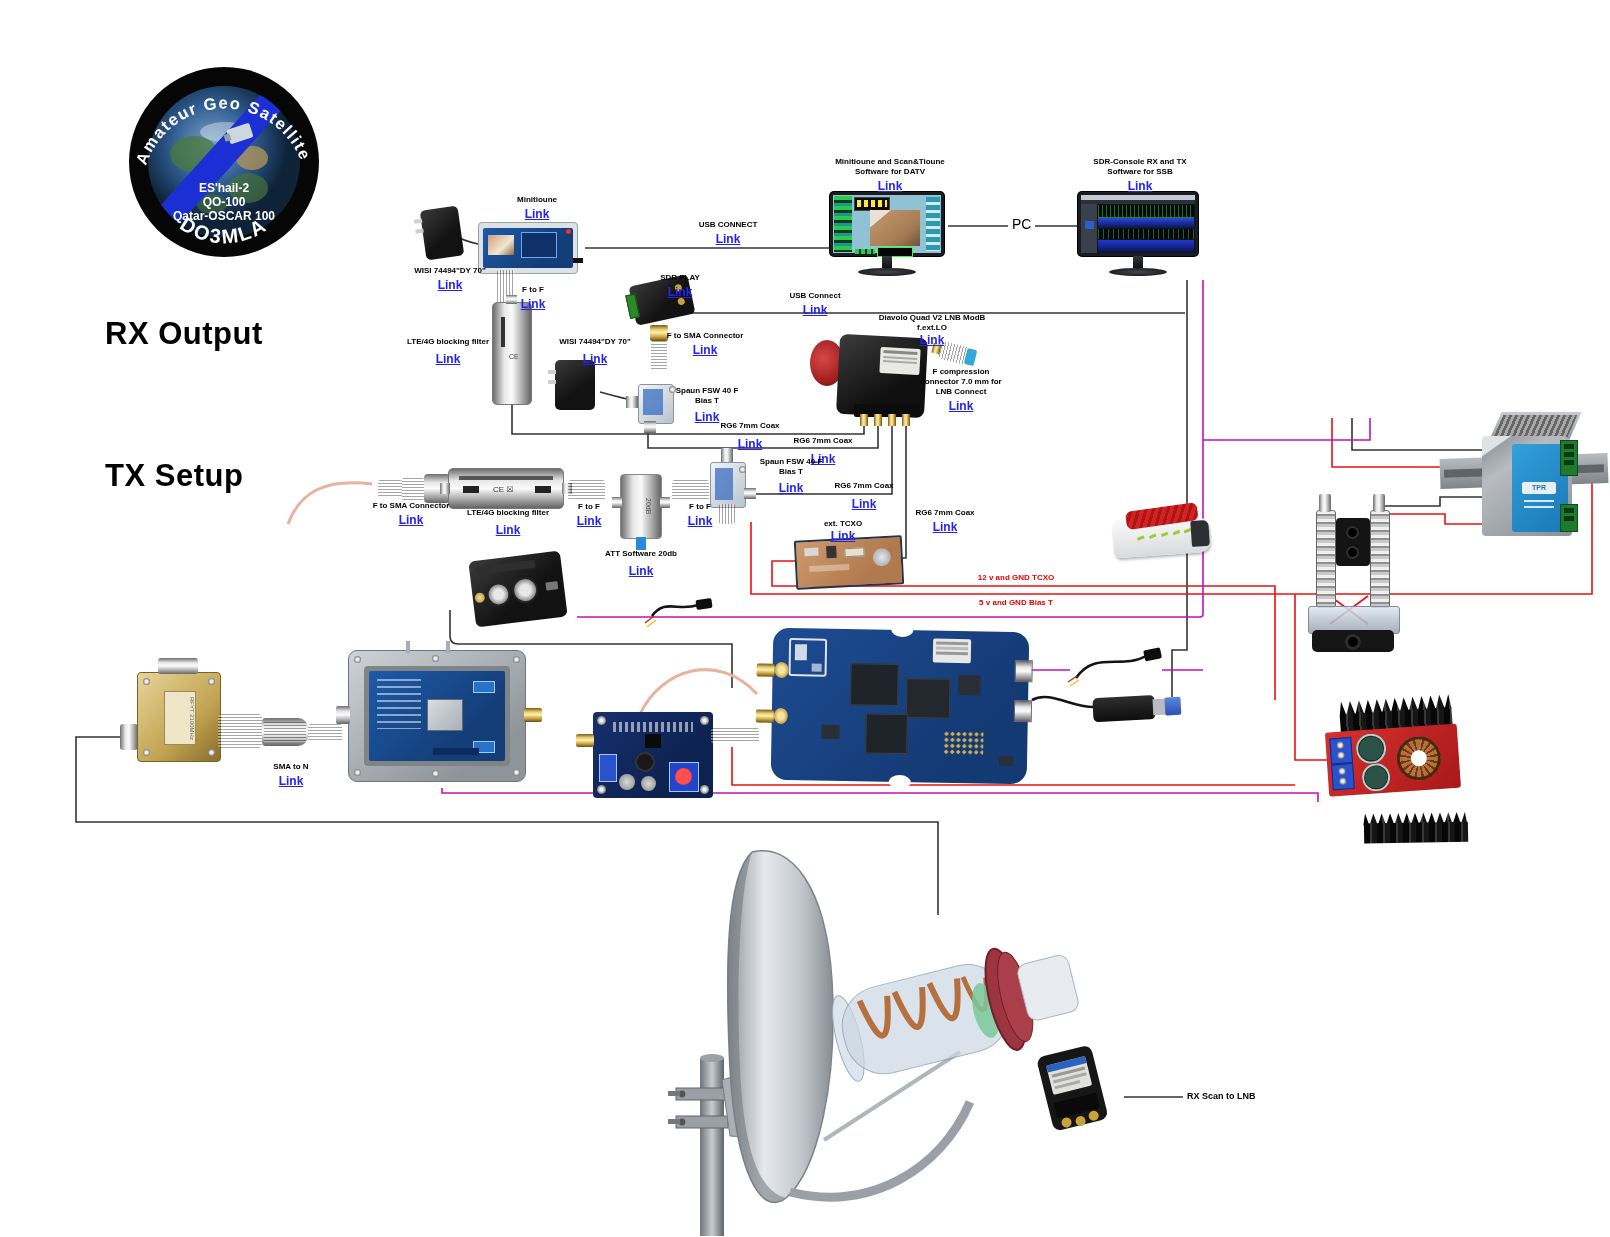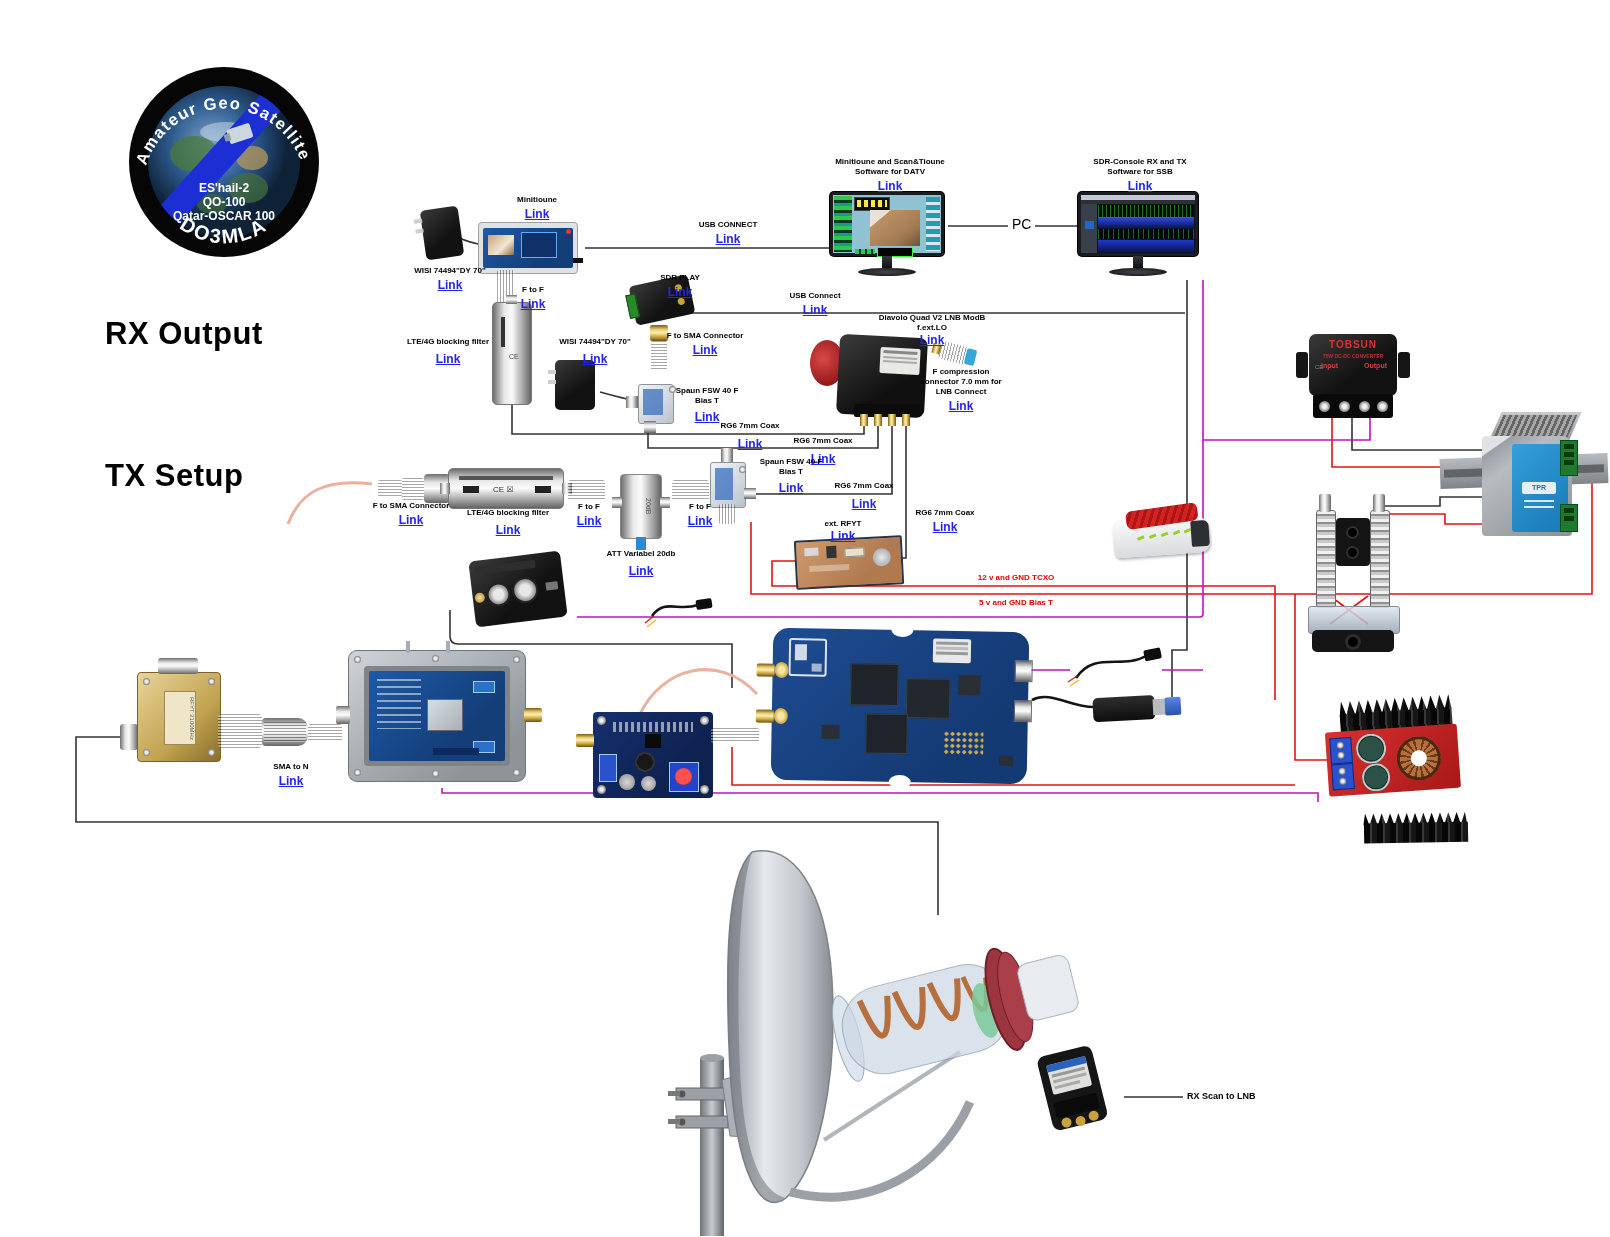--- a/index.html
+++ b/index.html
@@ -257,37 +257,20 @@
   </div>
 
   <div class="dev" style="left:795px;top:538px;width:104px;height:45px;transform:rotate(-3deg);background:linear-gradient(135deg,#cf9a6e,#b07a4e 70%);border:2px solid #2a3440;border-radius:2px">
     <div style="position:absolute;left:8px;top:6px;width:14px;height:8px;background:#d8d8d8"></div>
     <div style="position:absolute;left:30px;top:5px;width:10px;height:12px;background:#333"></div>
     <div style="position:absolute;left:48px;top:8px;width:18px;height:7px;background:#e8e0c8;border:1px solid #888"></div>
     <div style="position:absolute;right:10px;top:10px;width:18px;height:18px;border-radius:50%;background:radial-gradient(#e8e8e8,#9a9a9a)"></div>
     <div style="position:absolute;left:12px;top:24px;width:40px;height:6px;background:rgba(255,255,255,.35)"></div>
   </div>
 
-  <div class="dev" style="left:1305px;top:334px;width:96px;height:88px">
-    <div style="position:absolute;left:-9px;top:18px;width:12px;height:26px;background:#161616;border-radius:3px"></div>
-    <div style="position:absolute;right:-9px;top:18px;width:12px;height:26px;background:#161616;border-radius:3px"></div>
-    <div class="blackbox" style="position:absolute;left:4px;top:0;width:88px;height:62px;border-radius:7px">
-      <div style="position:absolute;left:0;right:0;top:5px;text-align:center;font-size:10px;font-weight:800;color:#e03030;letter-spacing:1px">TOBSUN</div>
-      <div style="position:absolute;left:0;right:0;top:19px;text-align:center;font-size:5px;font-weight:700;color:#c03030">75W DC-DC CONVERTER</div>
-      <div style="position:absolute;left:12px;top:28px;font-size:7px;font-weight:700;color:#d04040">Input</div>
-      <div style="position:absolute;right:10px;top:28px;font-size:7px;font-weight:700;color:#d04040">Output</div>
-      <div style="position:absolute;left:6px;top:30px;font-size:6px;color:#888">CE</div>
-    </div>
-    <div style="position:absolute;left:8px;top:60px;width:80px;height:24px;background:#0a0a0a;border-radius:3px">
-      <div class="screw" style="left:6px;top:7px;width:11px;height:11px"></div>
-      <div class="screw" style="left:26px;top:7px;width:11px;height:11px"></div>
-      <div class="screw" style="left:46px;top:7px;width:11px;height:11px"></div>
-      <div class="screw" style="left:64px;top:7px;width:11px;height:11px"></div>
-    </div>
-  </div>
 
   <div class="dev" style="left:1440px;top:412px;width:170px;height:125px">
     <div style="position:absolute;left:0;top:44px;width:168px;height:30px;background:linear-gradient(180deg,#b8bcc0,#7e8488);transform:rotate(-2deg)">
       <div style="position:absolute;left:4px;top:11px;right:4px;height:8px;background:#5e6468"></div>
     </div>
     <div style="position:absolute;left:55px;top:0;width:80px;height:30px;background:linear-gradient(180deg,#c8ccd0,#8e9498);transform:skewX(-24deg)">
       <div style="position:absolute;inset:3px;background:repeating-linear-gradient(90deg,#666 0 3px,#a8a8a8 3px 6px)"></div>
     </div>
     <div style="position:absolute;left:42px;top:24px;width:90px;height:100px;background:linear-gradient(145deg,#dfe3e6 12%,#9aa0a6 13%,#b8bcc0 30%,#8a9096);border-radius:4px 10px 4px 4px">
       <div style="position:absolute;left:30px;top:8px;width:56px;height:88px;background:linear-gradient(135deg,#33a0dc,#1878b4);border-radius:3px">
@@ -599,33 +582,33 @@
   </div>
   <div class="lbl" style="left:508px;top:508px;width:118px">
     <div>LTE/4G blocking filter</div>
     <a class="link" style="margin-top:5px">Link</a>
   </div>
   <div class="lbl" style="left:589px;top:502px;width:44px">
     <div>F to F</div>
     <a class="link">Link</a>
   </div>
   <div class="lbl" style="left:641px;top:549px;width:96px">
-    <div>ATT Variabel 20db</div>
+    <div>ATT Software 20db</div>
     <a class="link" style="margin-top:5px">Link</a>
   </div>
   <div class="lbl" style="left:700px;top:502px;width:44px">
     <div>F to F</div>
     <a class="link">Link</a>
   </div>
   <div class="lbl" style="left:791px;top:457px;width:76px">
     <div>Spaun FSW 40 F Bias T</div>
     <a class="link" style="margin-top:4px">Link</a>
   </div>
   <div class="lbl" style="left:843px;top:519px;width:60px">
-    <div>ext. RFYT</div>
+    <div>ext. TCXO</div>
     <a class="link" style="margin-top:0">Link</a>
   </div>
   <div class="lbl" style="left:291px;top:762px;width:60px">
     <div>SMA to N</div>
     <a class="link">Link</a>
   </div>
   <div class="red-lbl" style="left:1016px;top:573px">12 v and GND TCXO</div>
   <div class="red-lbl" style="left:1016px;top:598px">5 v and GND Bias T</div>
   <div style="position:absolute;left:1187px;top:1091px;font-size:9px;font-weight:700;color:#000">RX Scan to LNB</div>
 

